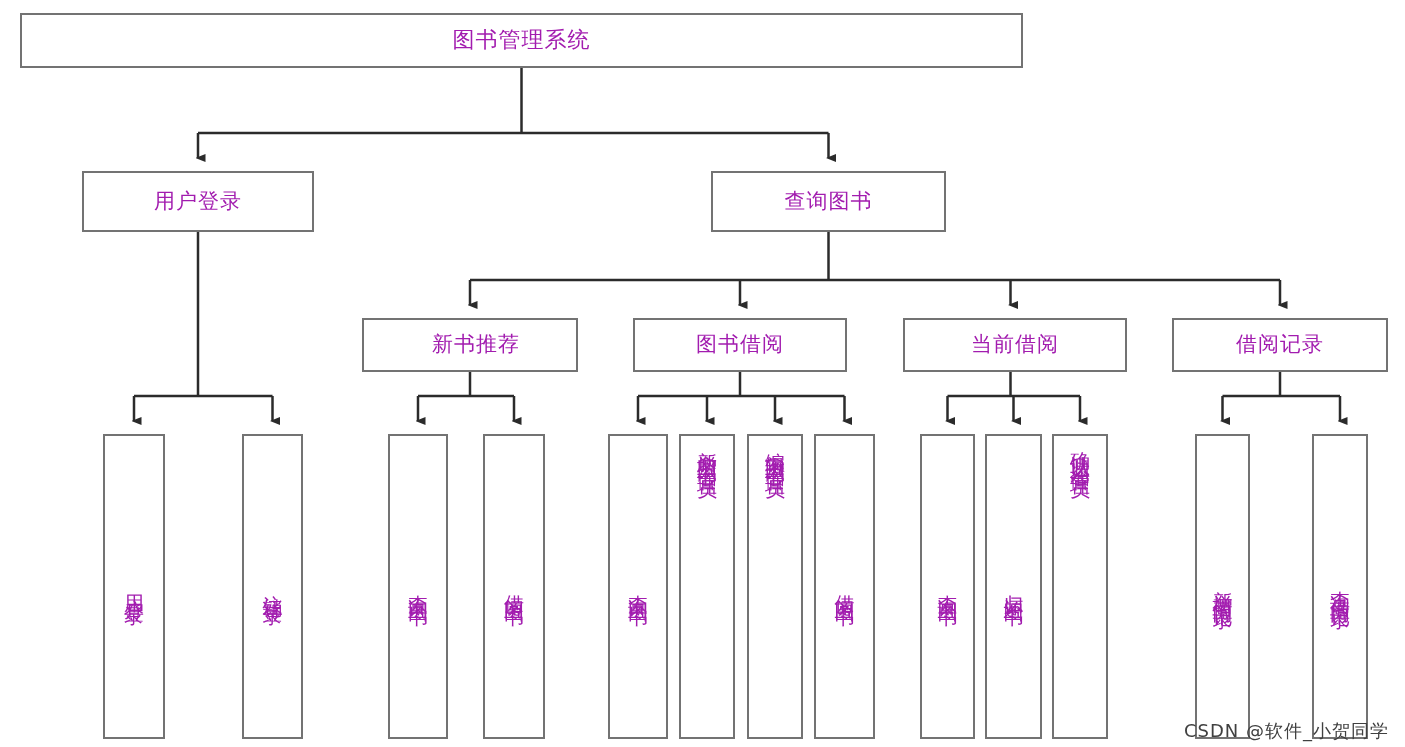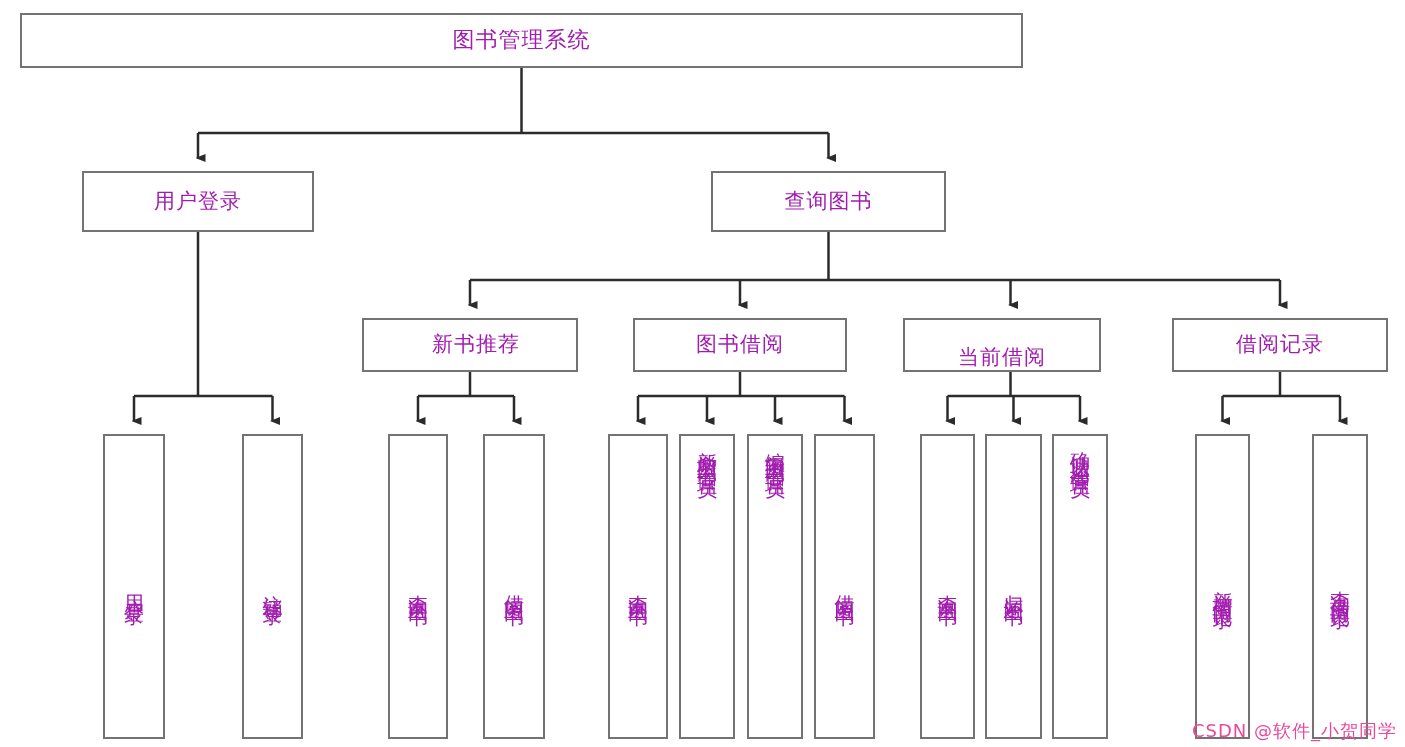--- a/index.html
+++ b/index.html
@@ -51,24 +51,24 @@
     letter-spacing:4px;
     line-height:1.05;
     white-space:nowrap;
     display:block;
   }
   .node.vert.mid{
     align-items:center;
   }
   .watermark{
     position:absolute;
-    right:8px;
+    right:16px;
     bottom:4px;
     font-size:18px;
-    color:#ec4899;
+    color:#404040;
     letter-spacing:1px;
     z-index:5;
     white-space:nowrap;
     font-family:"DejaVu Sans","Liberation Sans",sans-serif;
   }
 </style>
 </head>
 <body>
 
 <div id="diagram-root">
@@ -124,21 +124,21 @@
       </div>
       <div class="node horiz" style="left: 711px; top: 171px; width: 235px; height: 61px;">
         <span>查询图书</span>
       </div>
       <div class="node horiz" style="left: 362px; top: 318px; width: 216px; height: 54px; padding-left: 12px;">
         <span>新书推荐</span>
       </div>
       <div class="node horiz" style="left: 633px; top: 318px; width: 214px; height: 54px; text-align: right;">
         <span>图书借阅</span>
       </div>
-      <div class="node horiz" style="left: 903px; top: 318px; width: 198px; height: 54px; align-items: flex-end;">
+      <div class="node horiz" style="left: 903px; top: 318px; width: 224px; height: 54px;">
         <span>当前借阅</span>
       </div>
       <div class="node horiz" style="left: 1172px; top: 318px; width: 216px; height: 54px; justify-content: center;">
         <span>借阅记录</span>
       </div>
       <div class="node vert mid" style="left: 103px; top: 434px; width: 62px; height: 305px;">
         <span class="vlabel">用户登录</span>
       </div>
       <div class="node vert mid" style="left: 242px; top: 434px; width: 61px; height: 305px;">
         <span class="vlabel">注销登录</span>

